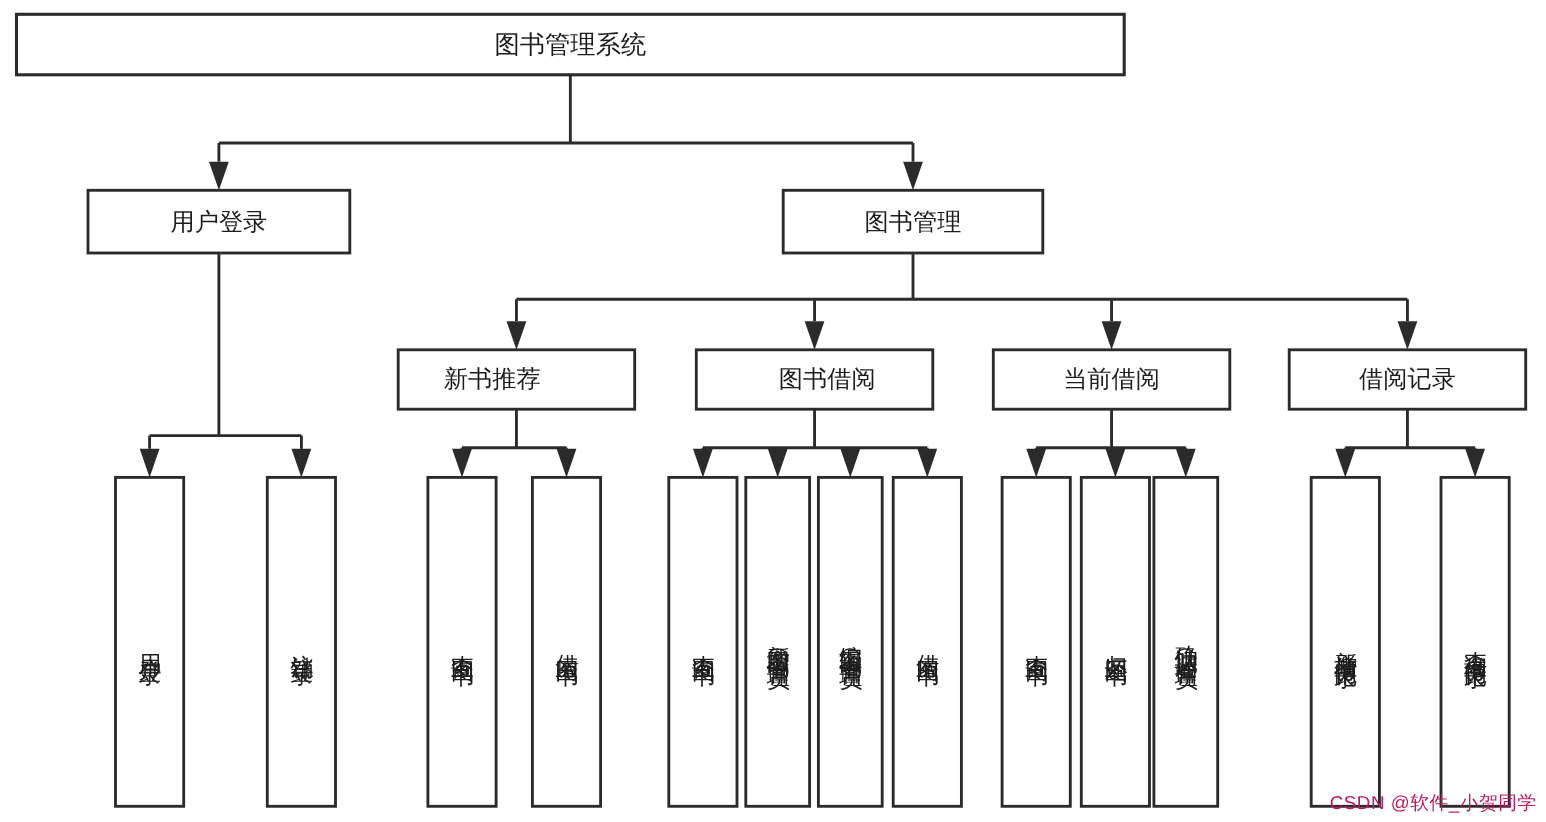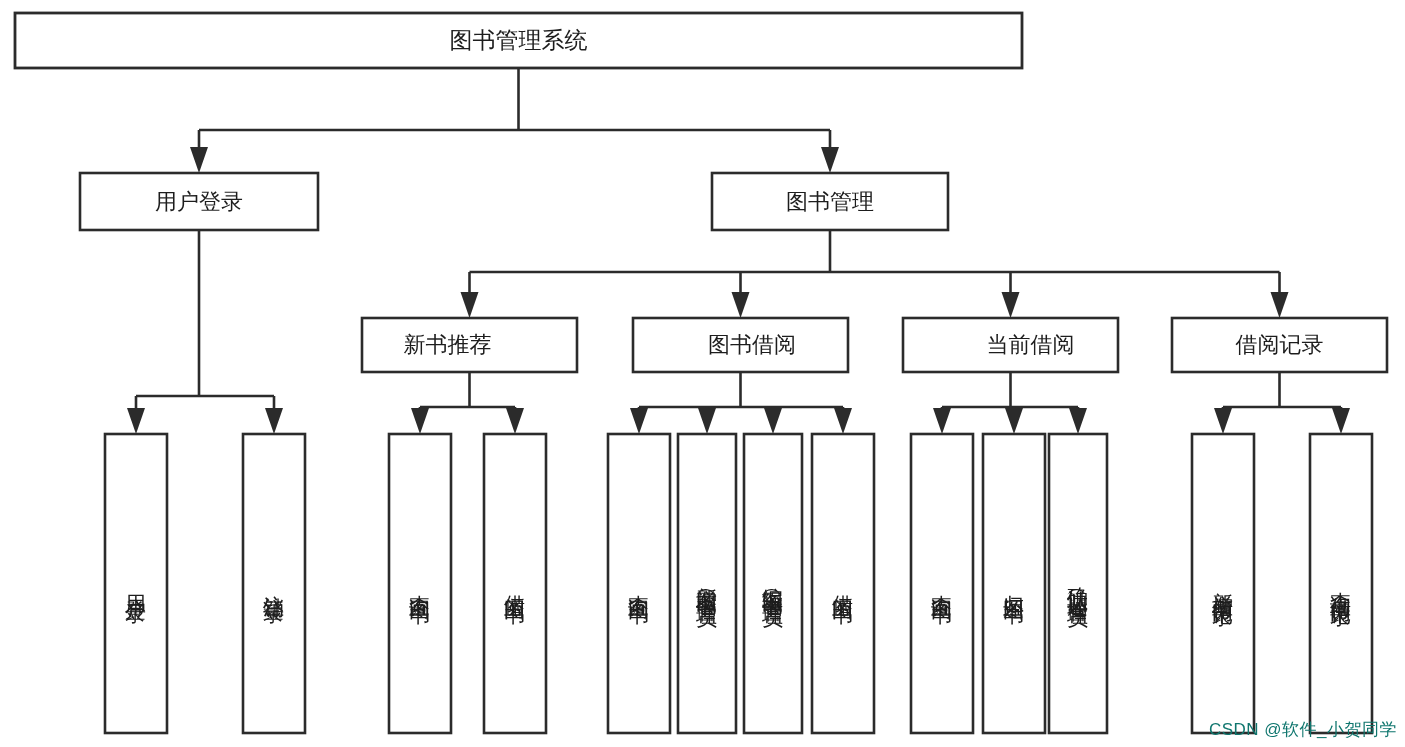--- a/index.html
+++ b/index.html
@@ -78,21 +78,21 @@
   }
   .hlabel-text.root-title {
     font-size: 23px;
   }
   #watermark {
     position: absolute;
     right: 8px;
     bottom: 6px;
     font-family: "Liberation Sans", "DejaVu Sans", sans-serif;
     font-size: 17px;
-    color: #0f766e;
+    color: #be185d;
     letter-spacing: 0.5px;
     white-space: nowrap;
   }
 </style>
 </head>
 <body>
 
 <div id="diagram-root">
   <svg class="canvas" id="diagram-svg" viewBox="0 0 1405 747" xmlns="http://www.w3.org/2000/svg">
       <rect x="15" y="13" width="1007" height="55" class="node-box root"></rect>
@@ -183,21 +183,21 @@
       </div>
       <div class="vlabel-wrap" style="left: 243px; top: 434px; width: 62px; height: 299px;">
         <div class="vlabel-text">注销登录</div>
       </div>
       <div class="hlabel-wrap" style="left: 362px; top: 318px; width: 171px; height: 54px;">
         <div class="hlabel-text">新书推荐</div>
       </div>
       <div class="hlabel-wrap" style="left: 633px; top: 318px; width: 238px; height: 54px; text-align: center;">
         <div class="hlabel-text">图书借阅</div>
       </div>
-      <div class="hlabel-wrap" style="left: 903px; top: 318px; width: 215px; height: 54px; padding-left: 20px;">
+      <div class="hlabel-wrap" style="left: 903px; top: 318px; width: 215px; height: 54px;">
         <div class="hlabel-text">当前借阅</div>
       </div>
       <div class="hlabel-wrap" style="left: 1172px; top: 318px; width: 215px; height: 54px;">
         <div class="hlabel-text">借阅记录</div>
       </div>
       <div class="vlabel-wrap" style="left: 389px; top: 434px; width: 62px; height: 299px;">
         <div class="vlabel-text">查询图书</div>
       </div>
       <div class="vlabel-wrap" style="left: 484px; top: 434px; width: 62px; height: 299px;">
         <div class="vlabel-text">借阅图书</div>

